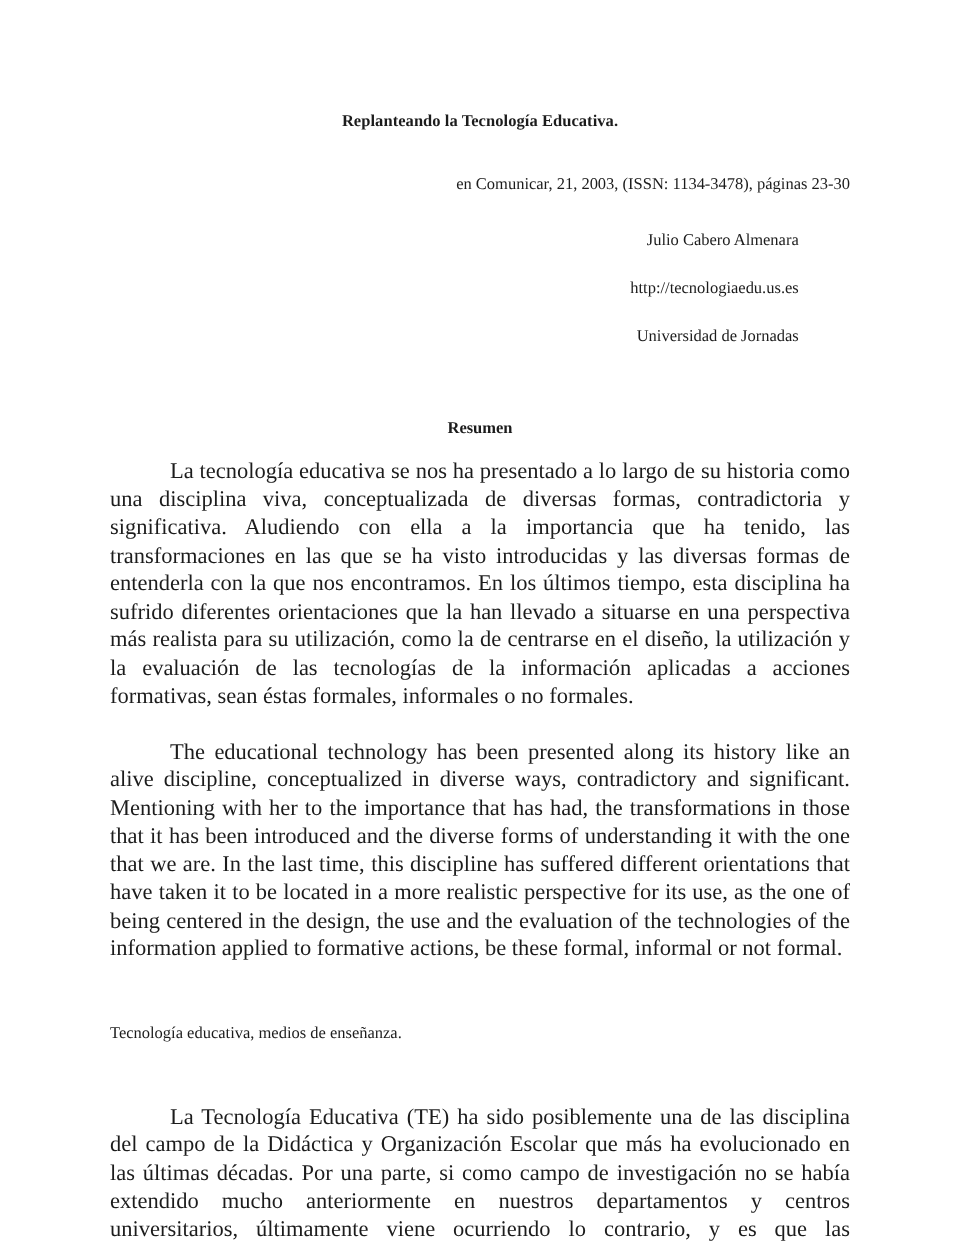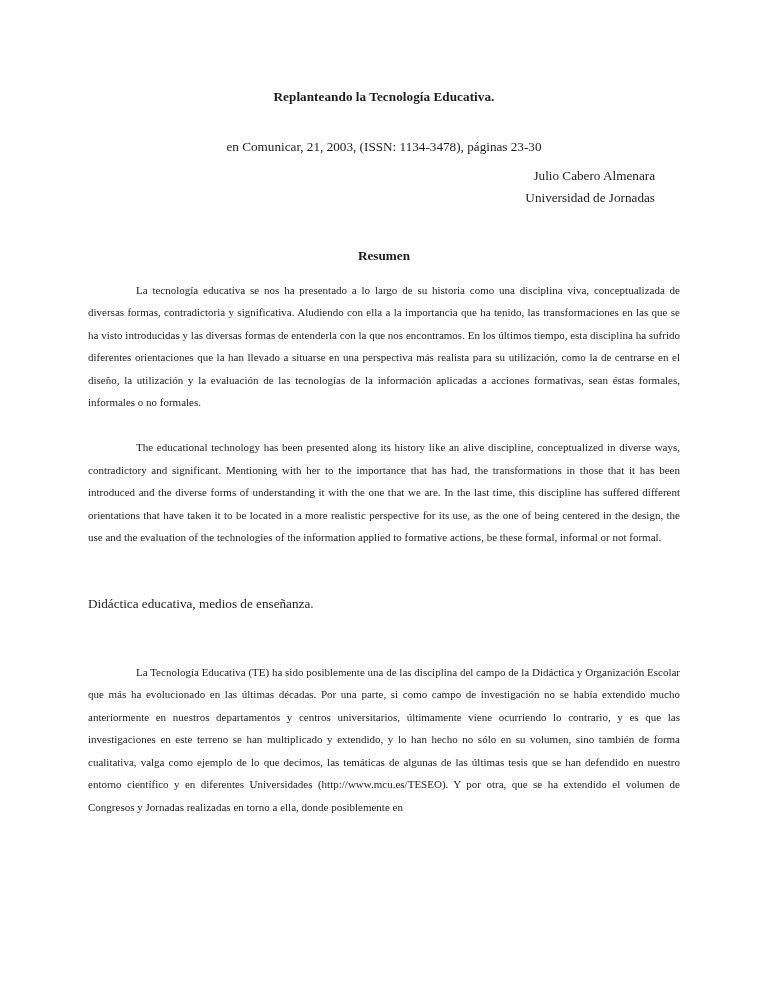--- a/index.html
+++ b/index.html
@@ -35,47 +35,47 @@
     text-align: center;
     line-height: 22.4px;
     margin: 0;
     letter-spacing: 0.05px;
   }
 
   
   .citation-line {
     font-size: 13.2px;
     line-height: 22.4px;
-    text-align: center;
+    text-align: right;
     margin: 0;
     padding-top: 28px;
   }
 
   
   .author-block {
     text-align: right;
     font-size: 13.2px;
     line-height: 22.4px;
     padding-top: 6px;
     padding-right: 25px;
   }
-  .author-block > div { margin: 0; }
+  .author-block > div { margin: 16px; }
 
   
   .section-heading {
     font-size: 13.2px;
     font-weight: bold;
     line-height: 22.4px;
     margin: 0;
     text-align: center;
   }
 
   
   .para {
-    font-size: 11px;
+    font-size: 18px;
     line-height: 22.45px;
     text-align: justify;
     text-justify: inter-word;
     margin: 0;
     text-indent: 48px;
     hyphens: none;
   }
   .plain-line {
     font-size: 13.2px;
     line-height: 22.4px;
@@ -95,38 +95,39 @@
 
 <div class="page">
   <div class="content">
 
     <h1 class="doc-title">Replanteando la Tecnología Educativa.</h1>
 
     <p class="citation-line">en Comunicar, 21, 2003, (ISSN: 1134-3478), páginas 23-30</p>
 
     <div class="author-block">
       <div>Julio Cabero Almenara</div>
+      <div>http://tecnologiaedu.us.es</div>
       <div>Universidad de Jornadas</div>
     </div>
 
     <div class="sp-resumen"></div>
 
     <p class="section-heading">Resumen</p>
 
     <div class="sp-abs-es"></div>
 
     <p class="para">La tecnología educativa se nos ha presentado a lo largo de su historia como una disciplina viva, conceptualizada de diversas formas, contradictoria y significativa. Aludiendo con ella a la importancia que ha tenido, las transformaciones en las que se ha visto introducidas y las diversas formas de entenderla con la que nos encontramos. En los últimos tiempo, esta disciplina ha sufrido diferentes orientaciones que la han llevado a situarse en una perspectiva más realista para su utilización, como la de centrarse en el diseño, la utilización y la evaluación de las tecnologías de la información aplicadas a acciones formativas, sean éstas formales, informales o no formales.</p>
 
     <div class="sp-abs-en"></div>
 
     <p class="para">The educational technology has been presented along its history like an alive discipline, conceptualized in diverse ways, contradictory and significant. Mentioning with her to the importance that has had, the transformations in those that it has been introduced and the diverse forms of understanding it with the one that we are. In the last time, this discipline has suffered different orientations that have taken it to be located in a more realistic perspective for its use, as the one of being centered in the design, the use and the evaluation of the technologies of the information applied to formative actions, be these formal, informal or not formal.</p>
 
     <div class="sp-desc"></div>
 
 
-    <p class="plain-line">Didáctica educativa, medios de enseñanza.</p>
+    <p class="plain-line">Tecnología educativa, medios de enseñanza.</p>
 
     <div class="sp-body"></div>
 
     <p class="para">La Tecnología Educativa (TE) ha sido posiblemente una de las disciplina del campo de la Didáctica y Organización Escolar que más ha evolucionado en las últimas décadas. Por una parte, si como campo de investigación no se había extendido mucho anteriormente en nuestros departamentos y centros universitarios, últimamente viene ocurriendo lo contrario, y es que las investigaciones en este terreno se han multiplicado y extendido, y lo han hecho no sólo en su volumen, sino también de forma cualitativa, valga como ejemplo de lo que decimos, las temáticas de algunas de las últimas tesis que se han defendido en nuestro entorno científico y en diferentes Universidades (http://www.mcu.es/TESEO). Y por otra, que se ha extendido el volumen de Congresos y Jornadas realizadas en torno a ella, donde posiblemente en</p>
 
   </div>
 </div>
 
 </body></html>

